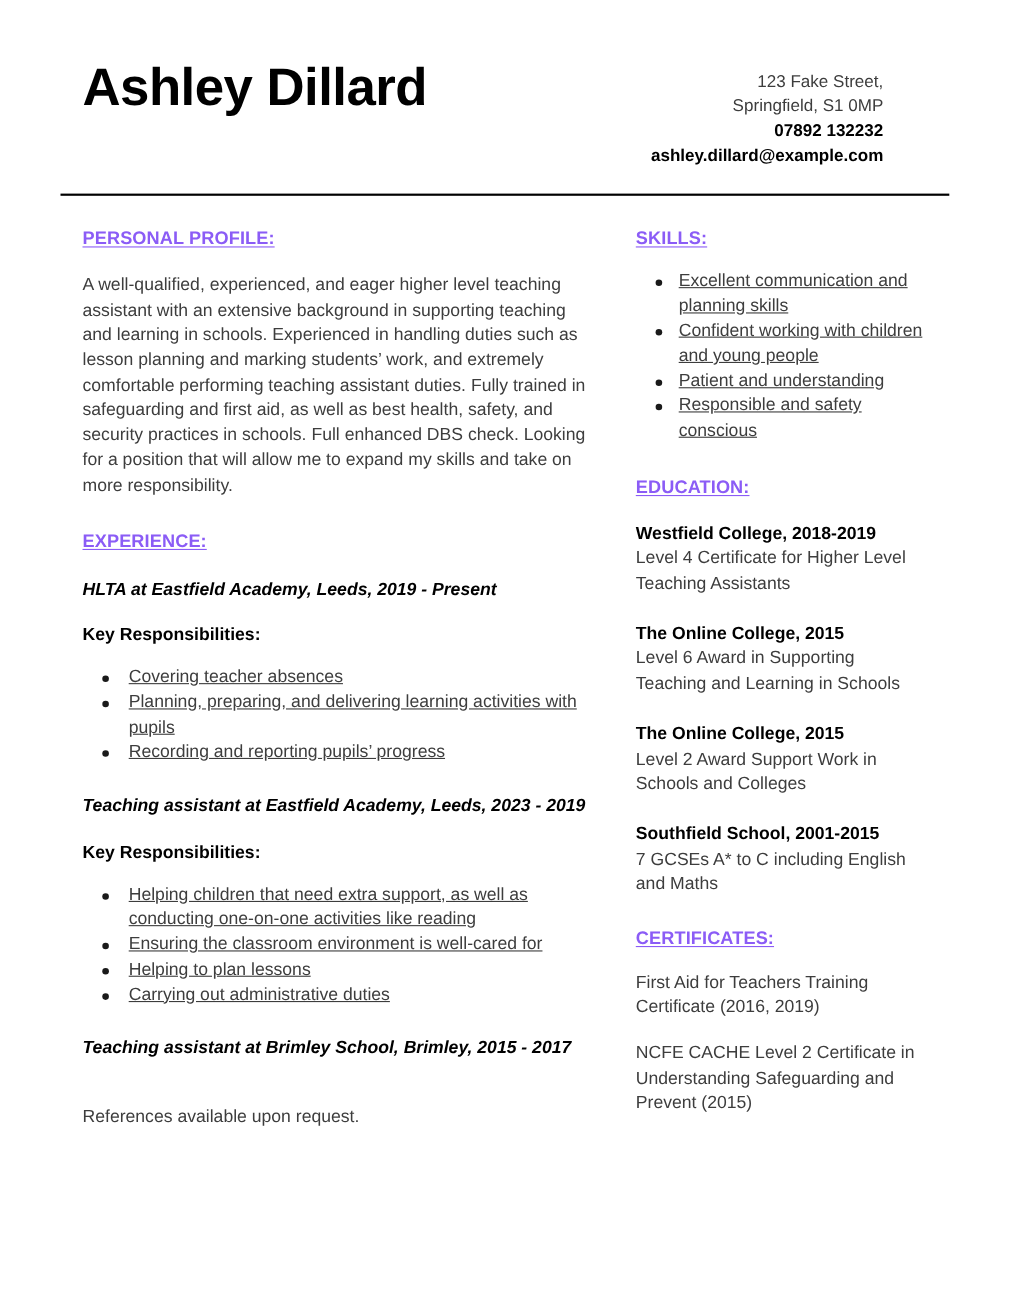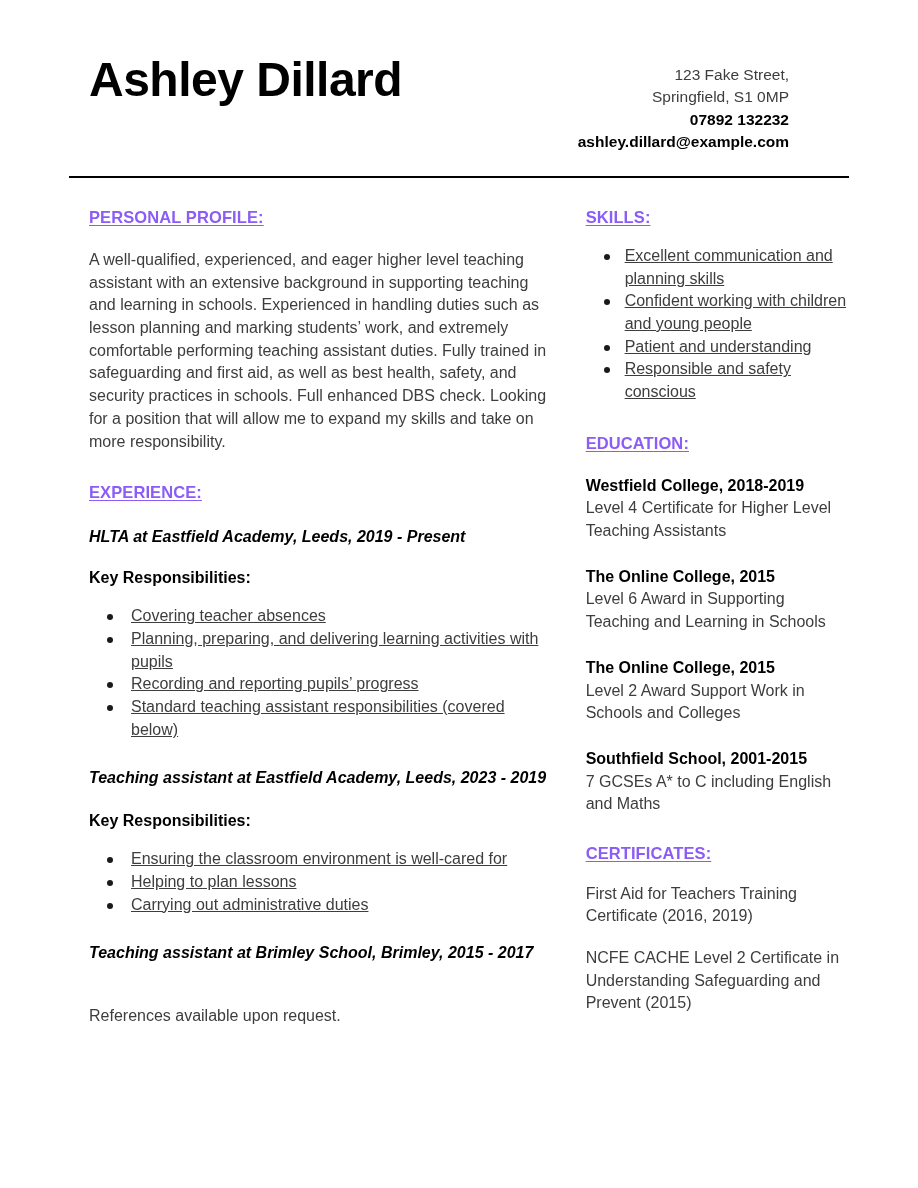--- a/index.html
+++ b/index.html
@@ -14,21 +14,21 @@
     color: #3d3d3d;
     overflow: hidden;
     position: relative;
   }
 
   .page {
     position: relative;
     width: 918px;
     height: 1152px;
     box-sizing: border-box;
-    padding: 0 69px;
+    padding: 0 55px;
   }
 
   
   .header {
     display: flex;
     align-items: flex-start;
     justify-content: space-between;
     padding-top: 52px;
   }
   .name {
@@ -193,29 +193,29 @@
 
       <div class="gap-24"></div>
       <div class="job-title">HLTA at Eastfield Academy, Leeds, 2019 - Present</div>
       <div class="gap-20"></div>
       <div class="sub-head">Key Responsibilities:</div>
       <div class="gap-18"></div>
       <ul class="bullets">
         <li>Covering teacher absences</li>
         <li>Planning, preparing, and delivering learning activities with pupils</li>
         <li>Recording and reporting pupils’ progress</li>
-        <li>Standard teaching assistant responsibilities (covered below)</li>
       </ul>
 
       <div class="gap-26"></div>
       <div class="job-title">Teaching assistant at Eastfield Academy, Leeds, 2023 - 2019</div>
       <div class="gap-22"></div>
       <div class="sub-head">Key Responsibilities:</div>
       <div class="gap-18"></div>
       <ul class="bullets">
+        <li>Helping children that need extra support, as well as conducting one-on-one activities like reading</li>
         <li>Ensuring the classroom environment is well-cared for</li>
         <li>Helping to plan lessons</li>
         <li>Carrying out administrative duties</li>
       </ul>
 
       <div class="gap-26"></div>
       <div class="job-title">Teaching assistant at Brimley School, Brimley, 2015 - 2017</div>
 
       <div class="gap-40"></div>
       <p class="body-text">References available upon request.</p>

